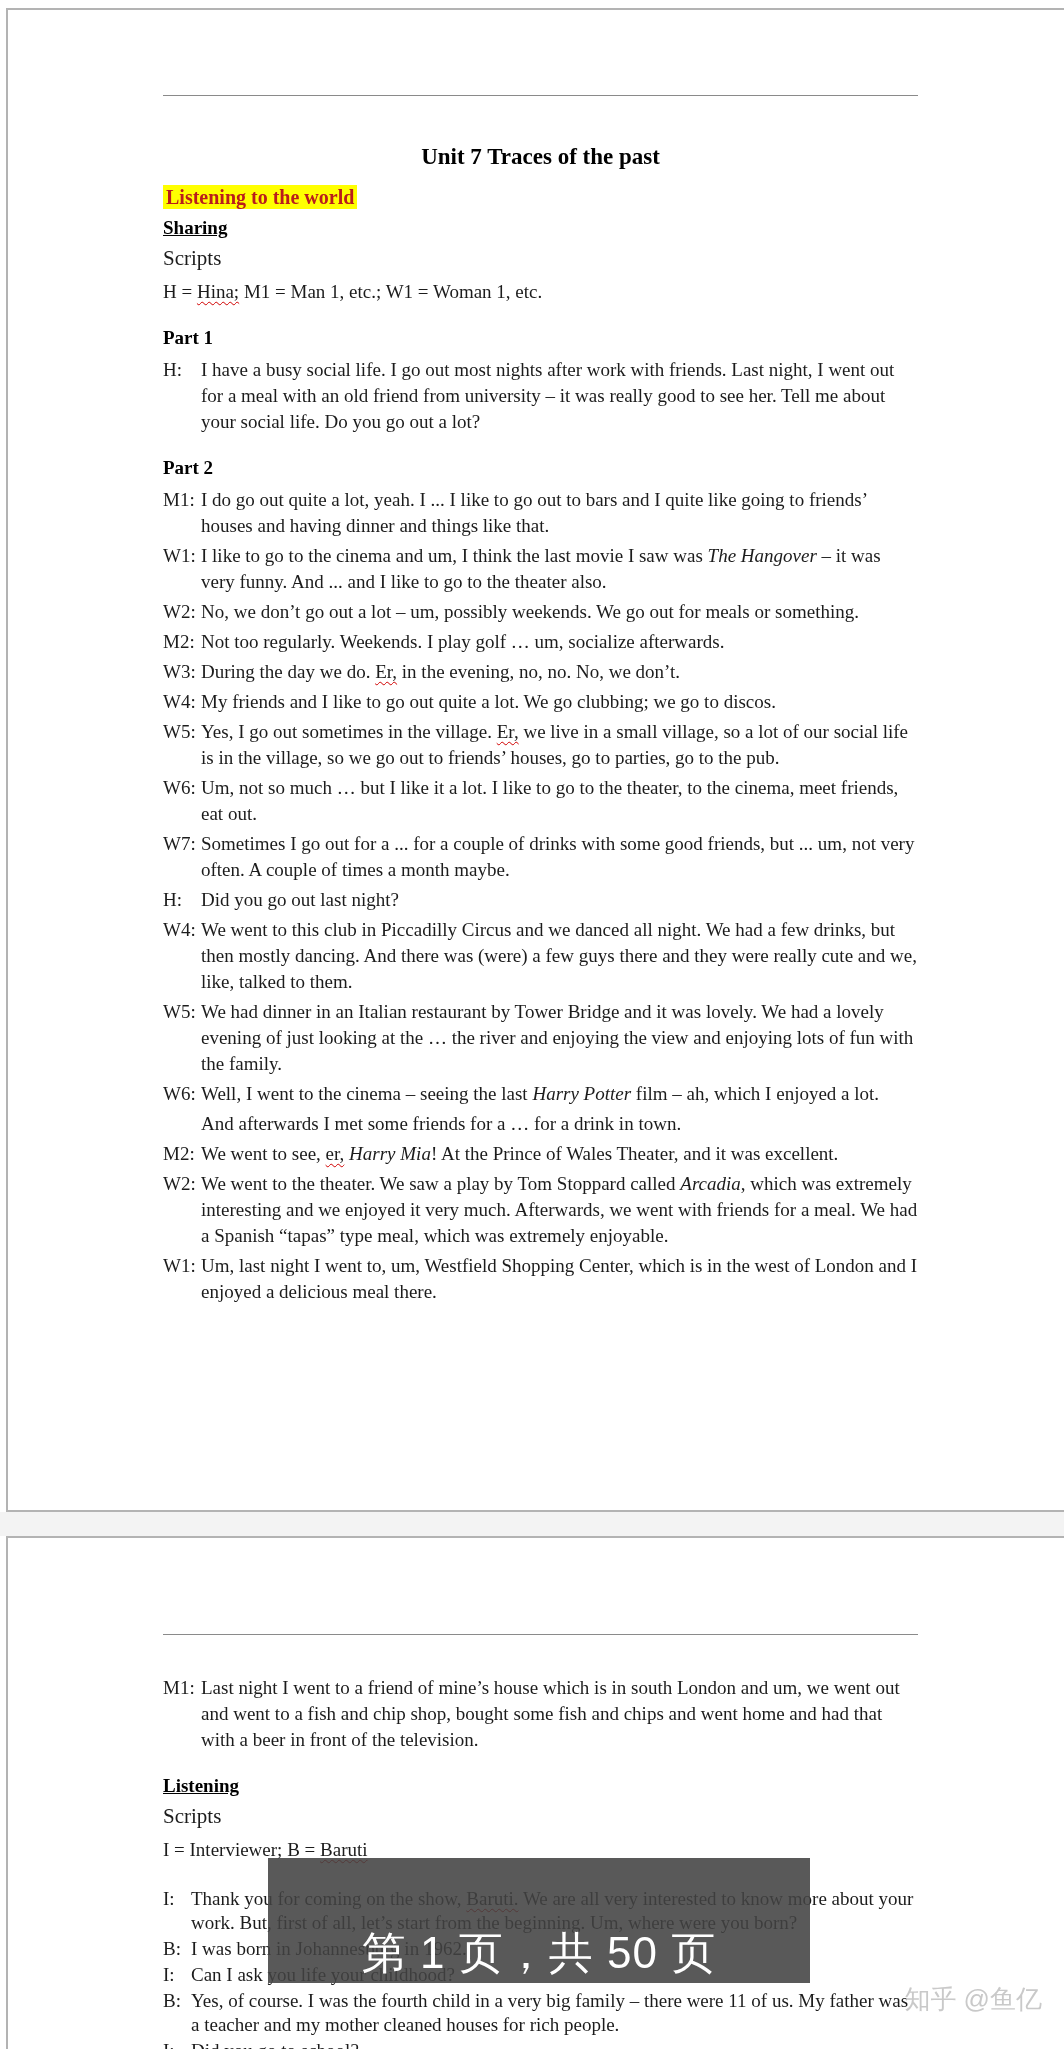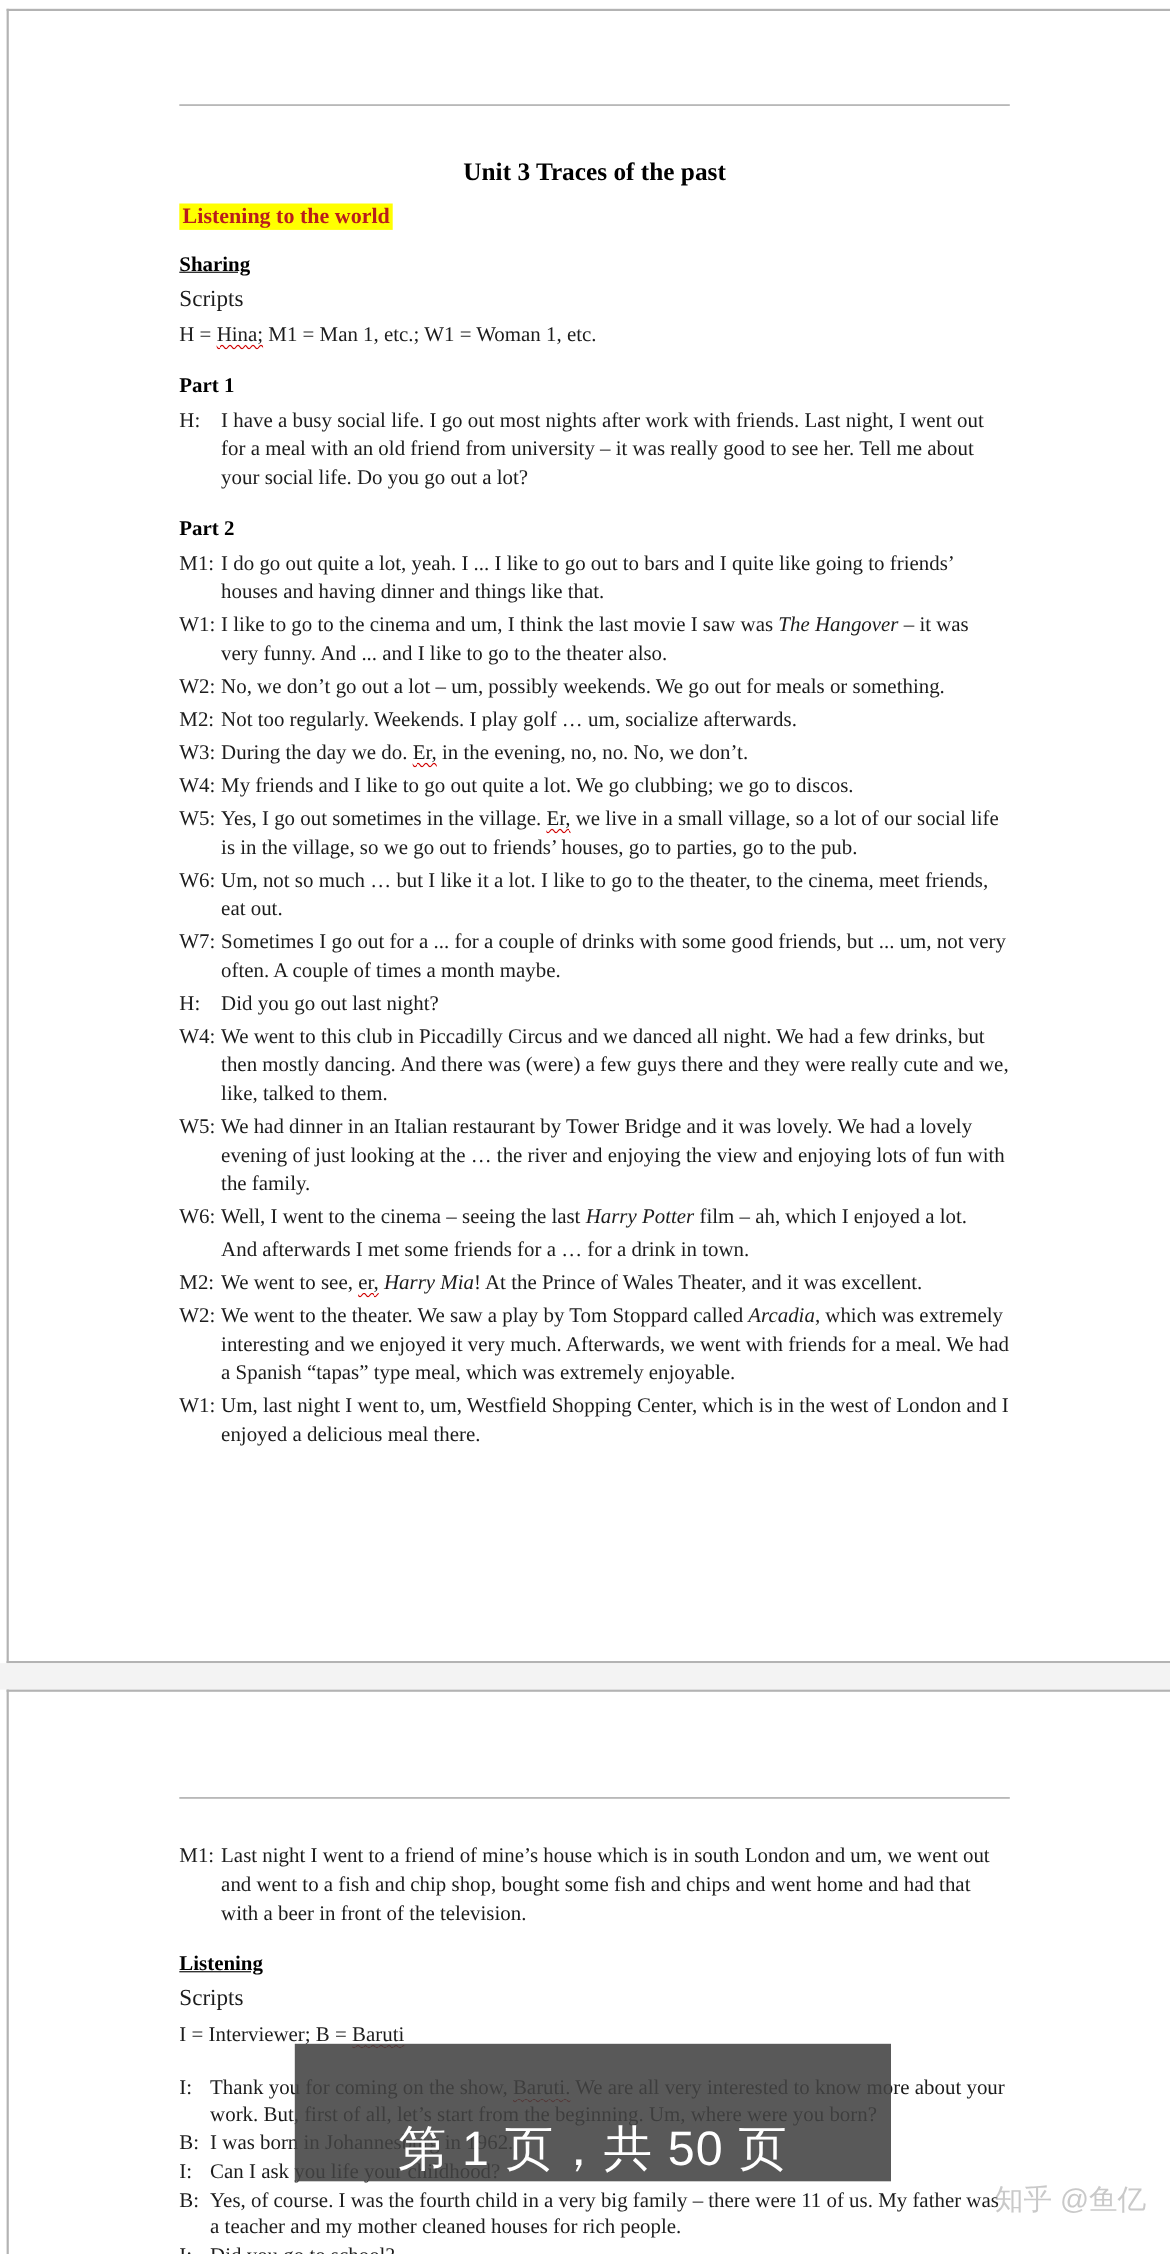--- a/index.html
+++ b/index.html
@@ -29,21 +29,21 @@
   .unit-heading {
     margin-top:46px; text-align:center; font-weight:bold;
     font-size:23px; line-height:30px; color:#000;
   }
   .hl-line { margin-top:12px; line-height:27px; }
   .hl-bg {
     background:#ffff00; font-weight:bold; font-size:20px; padding:1px 3px;
     color:#b91c1c;
   }
   .subsection {
-    margin-top:16px; font-weight:bold; font-size:19px; line-height:26px;
+    margin-top:3px; font-weight:bold; font-size:19px; line-height:26px;
     text-decoration:underline; color:#000;
   }
   .scripts { margin-top:4px; font-size:21px; line-height:26px; }
   .legend { margin-top:8px; font-size:19px; line-height:26px; }
 
   .part-heading {
     margin-top:20px; margin-bottom:6px; font-weight:bold;
     font-size:19px; line-height:26px; color:#000;
   }
   .entry { display:flex; font-size:19px; line-height:26px; margin-bottom:4px; }
@@ -75,21 +75,21 @@
     font-size:26px; color:#c9c9c9; text-shadow:2px 2px 0 #ffffff;
     white-space:nowrap;
   }
 </style>
 </head>
 <body>
 
 <div class="page" id="page1">
   <div class="content">
     <hr class="hrule">
-    <div class="unit-heading">Unit 3 Traces of the past</div>
+    <div class="unit-heading">Unit 7 Traces of the past</div>
     <div class="hl-line">
       <span class="hl-bg">Listening to the world</span>
     </div>
     <div class="subsection">Sharing</div>
     <div class="scripts">Scripts</div>
     <div class="legend"><span>H = </span><span class="sp">Hina;</span><span> M1 = Man 1, etc.; W1 = Woman 1, etc.</span></div>
     <div id="parts1">
         <div class="part-heading">Part 1</div>
         <div class="entry">
           <span class="lbl">H:</span>

